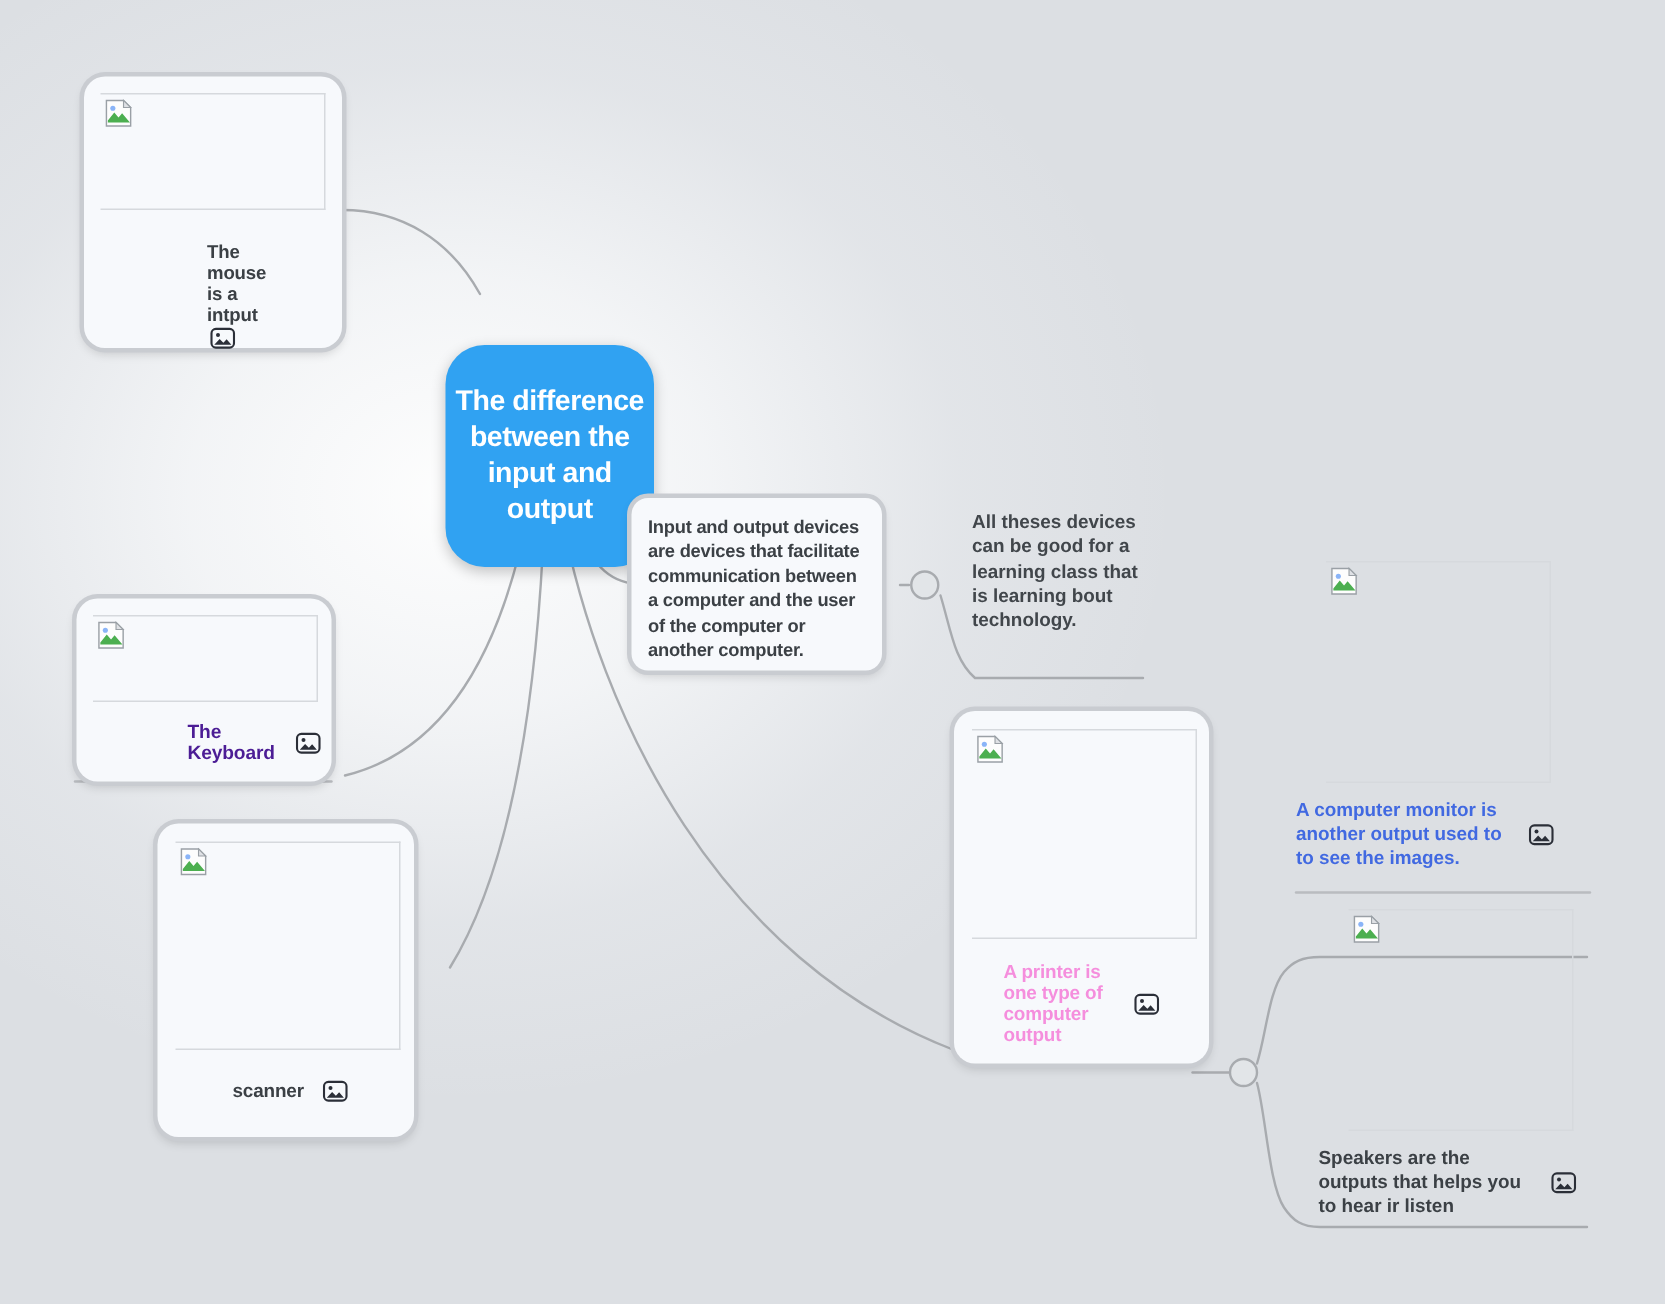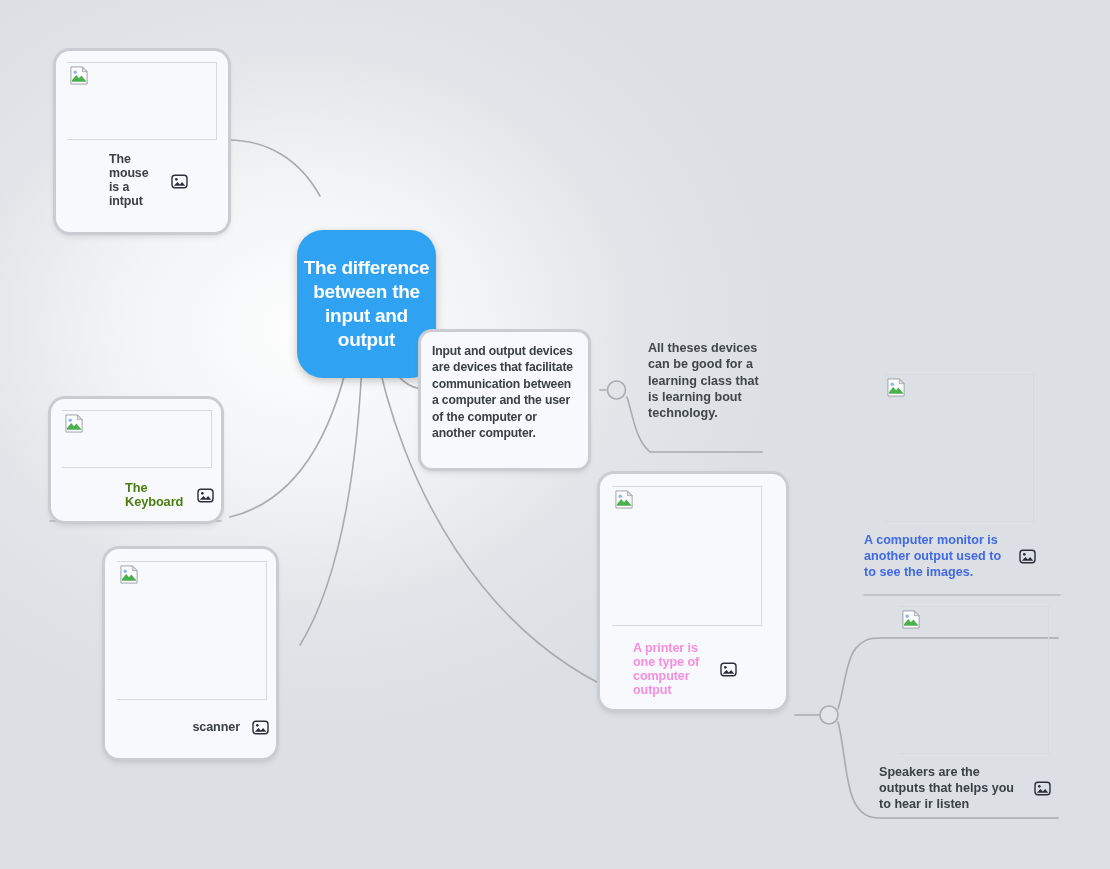--- a/index.html
+++ b/index.html
@@ -105,21 +105,21 @@
     line-height: 1.26;
     text-align: center;
     letter-spacing: -0.3px;
   }
 
   
   #def-node {
     left: 421px;
     top: 332px;
     width: 167px;
-    height: 136px;
+    height: 115px;
     border-radius: 11px;
     padding: 11px 12px 0 11px;
   }
   #def-text {
     font-size: 12.2px;
     font-weight: bold;
     color: #3b4045;
     line-height: 1.345;
     letter-spacing: -0.15px;
   }
@@ -132,40 +132,40 @@
   }
   #all-text {
     font-size: 12.6px;
     color: #41464b;
     line-height: 1.30;
   }
 
   
   #mouse-card { left: 56px; top: 51px; width: 172px; height: 181px; }
   #mouse-card .imgbox { left: 11px; top: 11px; width: 150px; height: 78px; position: absolute; }
-  #mouse-card .caption-row { position: absolute; left: 11px; top: 95px; width: 152px; height: 70px; }
+  #mouse-card .caption-row { position: absolute; left: 11px; top: 111px; width: 152px; height: 70px; flex-direction: column; }
   #mouse-caption { font-size: 12.4px; color: #3b4045; width: 52px; padding-left: 42px; }
   #mouse-card .pic-icon { margin-left: 10px; }
 
   
   #kb-card { left: 51px; top: 399px; width: 170px; height: 122px; }
   #kb-card .imgbox { left: 11px; top: 11px; width: 150px; height: 58px; position: absolute; }
   #kb-card .caption-row { position: absolute; left: 11px; top: 80px; width: 152px; height: 32px; }
-  #kb-caption { font-size: 12.8px; color: #4d7c0f; padding-left: 63px; }
+  #kb-caption { font-size: 12.8px; color: #4c1d95; padding-left: 63px; }
   #kb-card .pic-icon { margin-left: 11px; }
 
   
   #scan-card { left: 105px; top: 549px; width: 171px; height: 209px; }
   #scan-card .imgbox { left: 12px; top: 12px; width: 150px; height: 139px; position: absolute; }
-  #scan-card .caption-row { position: absolute; left: 12px; top: 160px; width: 152px; height: 36px; justify-content: flex-end; }
+  #scan-card .caption-row { position: absolute; left: 12px; top: 160px; width: 152px; height: 36px; }
   #scan-caption { font-size: 12.6px; color: #3b4045; padding-left: 38px; }
   #scan-card .pic-icon { margin-left: 12px; }
 
   
-  #printer-card { left: 600px; top: 474px; width: 186px; height: 235px; }
+  #printer-card { left: 636px; top: 474px; width: 170px; height: 235px; }
   #printer-card .imgbox { left: 12px; top: 12px; width: 150px; height: 140px; position: absolute; }
   #printer-card .caption-row { position: absolute; left: 12px; top: 160px; width: 155px; height: 70px; }
   #printer-caption { font-size: 12.6px; color: #f58edd; width: 76px; padding-left: 21px; }
   #printer-card .pic-icon { margin-left: 11px; }
 
   
   #monitor-node { left: 864px; top: 372px; width: 200px; height: 212px; }
   #monitor-node .imgbox { left: 20px; top: 2px; width: 150px; height: 148px; position: absolute; }
   #monitor-node .caption-row { position: absolute; left: 0px; top: 158px; width: 200px; height: 52px; }
   #monitor-caption { font-size: 12.6px; color: #4169e1; width: 150px; line-height: 1.28; }

